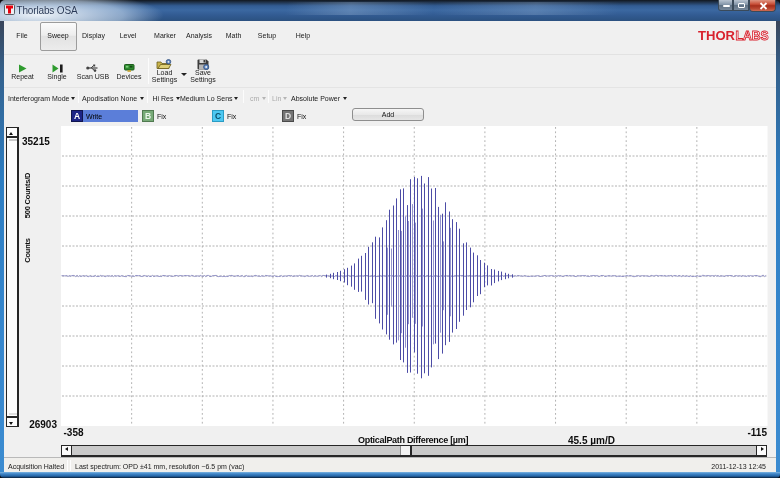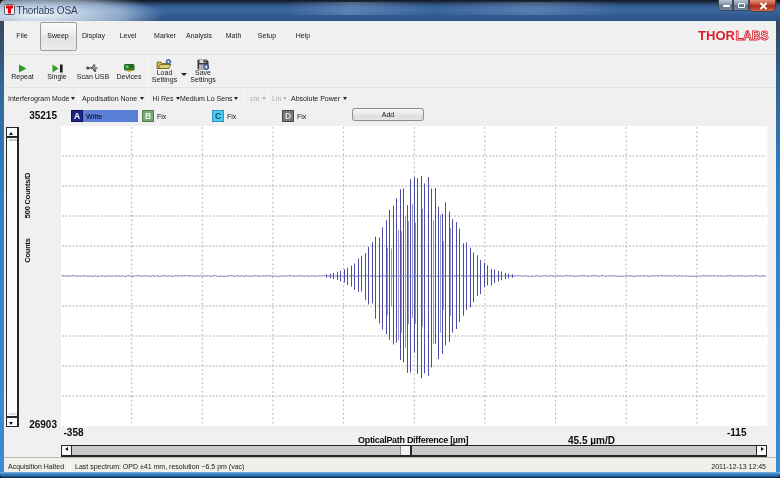--- a/index.html
+++ b/index.html
@@ -213,40 +213,40 @@
       <line x1="1" y1="180" x2="705.5" y2="180" class="gh"></line>
       <line x1="1" y1="210" x2="705.5" y2="210" class="gh"></line>
       <line x1="1" y1="240" x2="705.5" y2="240" class="gh"></line>
       <line x1="1" y1="270" x2="705.5" y2="270" class="gh"></line>
     </g>
 <polyline points="0.5,149.7 1.8,149.7 3.1,149.9 4.4,149.8 5.7,149.6 7.0,150.5 8.3,149.7 9.6,150.2 10.9,149.7 12.2,149.4 13.5,149.7 14.8,150.6 16.1,149.4 17.4,150.6 18.7,149.7 20.0,150.5 21.3,149.9 22.6,149.7 23.9,150.3 25.2,149.5 26.5,150.5 27.8,150.6 29.1,149.6 30.4,150.5 31.7,150.3 33.0,150.4 34.3,149.4 35.6,150.5 36.9,150.3 38.2,150.4 39.5,149.4 40.8,150.2 42.1,149.7 43.4,150.4 44.7,150.6 46.0,149.7 47.3,150.1 48.6,149.9 49.9,150.3 51.2,149.6 52.5,150.6 53.8,149.6 55.1,150.2 56.4,149.8 57.7,149.9 59.0,150.6 60.3,149.7 61.6,149.9 62.9,150.4 64.2,150.6 65.5,150.6 66.8,149.4 68.1,149.7 69.4,149.9 70.7,150.2 72.0,150.0 73.3,150.5 74.6,149.5 75.9,149.5 77.2,149.8 78.5,149.5 79.8,150.2 81.1,150.6 82.4,149.8 83.7,149.5 85.0,150.1 86.3,150.5 87.6,149.7 88.9,150.6 90.2,150.4 91.5,149.4 92.8,150.5 94.1,150.1 95.4,149.9 96.7,149.9 98.0,150.5 99.3,150.3 100.6,150.5 101.9,149.4 103.2,149.6 104.5,149.7 105.8,150.2 107.1,150.2 108.4,149.6 109.7,150.0 111.0,150.3 112.3,150.4 113.6,149.7 114.9,149.5 116.2,149.7 117.5,150.2 118.8,149.5 120.1,149.7 121.4,150.0 122.7,149.9 124.0,149.5 125.3,149.6 126.6,149.6 127.9,149.8 129.2,150.3 130.5,149.4 131.8,149.6 133.1,150.4 134.4,150.2 135.7,150.0 137.0,149.9 138.3,150.3 139.6,149.4 140.9,150.2 142.2,150.3 143.5,149.5 144.8,150.6 146.1,149.5 147.4,149.4 148.7,150.4 150.0,150.6 151.3,149.8 152.6,149.6 153.9,149.5 155.2,149.4 156.5,150.5 157.8,150.6 159.1,150.2 160.4,150.2 161.7,150.6 163.0,150.1 164.3,150.6 165.6,150.4 166.9,150.5 168.2,149.6 169.5,149.7 170.8,149.4 172.1,150.0 173.4,150.4 174.7,150.1 176.0,149.8 177.3,149.6 178.6,150.4 179.9,150.1 181.2,149.5 182.5,150.6 183.8,150.6 185.1,149.4 186.4,150.2 187.7,150.3 189.0,150.2 190.3,150.1 191.6,150.6 192.9,149.9 194.2,149.4 195.5,149.6 196.8,150.2 198.1,150.0 199.4,150.5 200.7,149.8 202.0,150.0 203.3,150.4 204.6,149.4 205.9,149.6 207.2,149.9 208.5,150.0 209.8,149.8 211.1,150.4 212.4,150.3 213.7,149.5 215.0,150.5 216.3,150.6 217.6,150.5 218.9,150.4 220.2,149.5 221.5,150.6 222.8,150.3 224.1,149.8 225.4,150.3 226.7,149.9 228.0,149.5 229.3,149.9 230.6,149.6 231.9,150.5 233.2,150.0 234.5,150.0 235.8,149.9 237.1,150.2 238.4,149.4 239.7,149.8 241.0,150.0 242.3,150.1 243.6,150.6 244.9,150.1 246.2,149.5 247.5,150.2 248.8,150.3 250.1,150.0 251.4,149.5 252.7,150.6 254.0,149.6 255.3,150.2 256.6,150.3 257.9,149.8 259.2,149.5 260.5,150.6 261.8,149.4 263.1,149.5 264.4,149.7 265.7,150.1 267.0,149.7 268.3,150.3 269.6,149.8 270.9,150.2 272.2,149.7 273.5,150.5 274.8,149.5 276.1,149.9 277.4,150.2 278.7,150.5 280.0,149.7 281.3,150.2 282.6,150.1 283.9,150.1 285.2,150.1 286.5,149.6 287.8,149.6 289.1,150.3 290.4,150.3 291.7,149.6 293.0,149.7 294.3,150.5 295.6,150.4 296.9,150.3 298.2,150.0 299.5,149.9 300.8,149.6 302.1,150.3 303.4,149.6 304.7,149.5 306.0,149.6 307.3,149.8 308.6,150.3 309.9,150.2 311.2,149.6 312.5,150.3 313.8,149.8 315.1,150.4 316.4,150.5 317.7,150.3 319.0,149.5 320.3,150.2 321.6,150.4 322.9,149.7 324.2,150.2 325.5,149.9 326.8,150.2 328.1,149.6 329.4,149.7 330.7,149.9 332.0,149.9 333.3,150.3 334.6,149.8 335.9,150.3 337.2,149.8 338.5,149.9 339.8,149.9 341.1,150.2 342.4,150.1 343.7,150.3 345.0,149.6 346.3,150.3 347.6,150.2 348.9,150.0 350.2,150.1 351.5,150.3 352.8,150.0 354.1,149.7 355.4,149.7 356.7,150.2 358.0,150.4 359.3,150.0 360.6,150.2 361.9,150.0 363.2,149.6 364.5,150.4 365.8,149.9 367.1,149.7 368.4,150.4 369.7,149.9 371.0,150.3 372.3,150.3 373.6,150.0 374.9,149.5 376.2,150.4 377.5,150.1 378.8,150.3 380.1,149.6 381.4,150.4 382.7,150.3 384.0,150.1 385.3,149.9 386.6,150.1 387.9,150.1 389.2,150.0 390.5,150.2 391.8,150.5 393.1,150.0 394.4,149.8 395.7,149.8 397.0,149.9 398.3,150.0 399.6,149.6 400.9,149.7 402.2,149.5 403.5,150.3 404.8,150.4 406.1,149.9 407.4,150.0 408.7,149.6 410.0,150.0 411.3,150.1 412.6,149.6 413.9,150.2 415.2,149.6 416.5,149.5 417.8,150.2 419.1,149.9 420.4,150.3 421.7,150.3 423.0,149.6 424.3,149.8 425.6,149.5 426.9,150.5 428.2,149.7 429.5,150.1 430.8,150.5 432.1,150.4 433.4,149.7 434.7,150.0 436.0,150.2 437.3,149.8 438.6,150.3 439.9,149.9 441.2,149.5 442.5,150.3 443.8,149.8 445.1,149.8 446.4,149.5 447.7,149.6 449.0,150.0 450.3,149.6 451.6,150.5 452.9,150.1 454.2,149.8 455.5,150.2 456.8,149.5 458.1,149.7 459.4,150.0 460.7,150.0 462.0,150.4 463.3,149.6 464.6,149.9 465.9,150.2 467.2,150.5 468.5,150.5 469.8,150.1 471.1,150.3 472.4,150.1 473.7,150.3 475.0,150.0 476.3,149.7 477.6,149.8 478.9,150.5 480.2,150.4 481.5,150.2 482.8,149.7 484.1,149.4 485.4,150.2 486.7,149.9 488.0,150.1 489.3,149.7 490.6,149.6 491.9,149.9 493.2,150.4 494.5,149.6 495.8,150.4 497.1,149.6 498.4,149.9 499.7,149.6 501.0,150.3 502.3,150.6 503.6,149.8 504.9,149.6 506.2,149.4 507.5,150.0 508.8,149.5 510.1,150.0 511.4,149.8 512.7,149.7 514.0,150.4 515.3,150.6 516.6,149.7 517.9,149.9 519.2,149.9 520.5,149.7 521.8,149.6 523.1,149.8 524.4,149.5 525.7,150.2 527.0,150.1 528.3,150.5 529.6,149.9 530.9,149.9 532.2,149.5 533.5,149.6 534.8,150.0 536.1,149.5 537.4,150.5 538.7,150.5 540.0,149.6 541.3,149.5 542.6,149.5 543.9,150.5 545.2,150.3 546.5,149.9 547.8,149.7 549.1,149.9 550.4,150.2 551.7,149.7 553.0,149.8 554.3,149.7 555.6,150.6 556.9,150.1 558.2,150.3 559.5,150.1 560.8,150.4 562.1,150.5 563.4,150.1 564.7,150.0 566.0,149.6 567.3,150.0 568.6,149.7 569.9,149.6 571.2,150.2 572.5,150.6 573.8,150.6 575.1,150.1 576.4,149.8 577.7,149.7 579.0,150.4 580.3,149.8 581.6,149.7 582.9,150.0 584.2,149.9 585.5,149.9 586.8,150.0 588.1,150.5 589.4,150.0 590.7,149.4 592.0,150.0 593.3,150.1 594.6,149.4 595.9,149.4 597.2,150.2 598.5,149.7 599.8,149.6 601.1,149.7 602.4,150.0 603.7,149.5 605.0,150.2 606.3,150.0 607.6,149.7 608.9,149.9 610.2,149.4 611.5,150.6 612.8,149.6 614.1,149.6 615.4,149.9 616.7,150.3 618.0,149.5 619.3,149.9 620.6,150.6 621.9,149.5 623.2,150.1 624.5,150.3 625.8,149.7 627.1,150.3 628.4,150.6 629.7,149.7 631.0,150.6 632.3,150.5 633.6,150.3 634.9,150.4 636.2,149.6 637.5,150.2 638.8,150.4 640.1,150.4 641.4,149.4 642.7,149.4 644.0,150.0 645.3,149.9 646.6,149.5 647.9,149.7 649.2,150.1 650.5,149.7 651.8,149.7 653.1,150.3 654.4,149.4 655.7,150.1 657.0,149.6 658.3,150.4 659.6,149.9 660.9,149.9 662.2,150.1 663.5,150.5 664.8,149.7 666.1,149.7 667.4,149.7 668.7,149.5 670.0,149.6 671.3,149.9 672.6,150.6 673.9,150.0 675.2,149.6 676.5,150.0 677.8,150.0 679.1,149.7 680.4,150.5 681.7,149.6 683.0,150.0 684.3,150.1 685.6,150.5 686.9,149.7 688.2,150.2 689.5,149.6 690.8,150.0 692.1,150.3 693.4,149.6 694.7,149.5 696.0,149.6 697.3,150.1 698.6,150.6 699.9,150.6 701.2,149.5 702.5,149.4 703.8,150.6 705.1,149.4" fill="none" stroke="#7a7abe" stroke-width="0.8"></polyline>
 <path d="M326.50 121.6L326.50 188.8M330.50 122.5L330.50 180.5M337.50 104.0L337.50 214.4M340.50 104.9L340.50 207.2M344.50 90.3L344.50 221.7M347.50 95.0L347.50 198.2M351.50 78.1L351.50 191.8M354.50 96.6L354.50 197.8M361.50 82.6L361.50 200.5M372.50 94.5L372.50 218.3M379.50 88.8L379.50 206.7M382.50 115.4L382.50 184.2M389.50 101.8L389.50 190.3" fill="none" stroke="#9494cd" stroke-width="1"></path>
 <path d="M265.50 148.6L265.50 151.6M269.50 147.8L269.50 152.2M272.50 146.8L272.50 153.2M276.50 146.0L276.50 154.0M279.50 144.8L279.50 155.2M283.50 143.2L283.50 156.5M286.50 141.8L286.50 159.2M290.50 139.6L290.50 160.7M293.50 137.4L293.50 163.8M297.50 132.6L297.50 165.9M300.50 129.8L300.50 165.6M304.50 127.0L304.50 173.9M307.50 120.8L307.50 178.5M311.50 116.3L311.50 177.2M314.50 110.7L314.50 192.8M318.50 111.4L318.50 197.4M321.50 101.4L321.50 203.5M325.50 94.2L325.50 208.4M328.50 83.7L328.50 213.7M332.50 79.5L332.50 218.4M335.50 72.4L335.50 216.6M339.50 63.3L339.50 234.0M342.50 62.4L342.50 236.4M346.50 79.1L346.50 246.9M349.50 53.2L349.50 246.5M353.50 51.0L353.50 226.3M356.50 52.3L356.50 247.7M360.50 49.9L360.50 252.3M363.50 57.5L363.50 247.3M367.50 51.1L367.50 249.8M370.50 62.5L370.50 241.4M374.50 62.0L374.50 217.6M377.50 80.9L377.50 233.1M381.50 87.7L381.50 227.6M384.50 76.3L384.50 219.2M388.50 85.5L388.50 215.9M391.50 93.2L391.50 206.6M395.50 96.1L395.50 203.0M398.50 102.7L398.50 195.8M402.50 117.3L402.50 189.7M405.50 116.4L405.50 184.0M409.50 121.6L409.50 181.3M412.50 126.6L412.50 176.3M416.50 129.3L416.50 170.0M419.50 134.0L419.50 168.2M423.50 136.7L423.50 161.2M426.50 139.4L426.50 159.4M430.50 143.0L430.50 159.5M433.50 143.5L433.50 157.1M437.50 144.9L437.50 155.4M440.50 145.6L440.50 154.1M444.50 146.8L444.50 153.2M447.50 147.8L447.50 152.3M451.50 148.3L451.50 151.7" fill="none" stroke="#4c4ca6" stroke-width="1"></path>
 </svg>
 
-<div class="abs ylab" style="left:22px;top:110px;width:35px;text-align:right">35215</div>
+<div class="abs ylab" style="left:22px;top:136px;width:35px;text-align:left">35215</div>
 <div class="abs ylab" style="left:22px;top:418.5px;width:35px;text-align:right">26903</div>
 <div class="abs rot" style="left:-21px;top:191px;width:96px;text-align:center">500 Counts/D</div>
 <div class="abs rot" style="left:3px;top:246px;width:48px;text-align:center">Counts</div>
 
 <div class="abs" id="vsb">
   <div class="btn bu">
       <i class="tri-u"></i>
     </div>
   <div class="btn bd">
       <i class="tri-d"></i>
     </div>
 </div>
 <div class="abs" id="vgrip"></div>
 <div class="abs" id="vgrip2"></div>
 
 <div class="abs xlab" style="left:63.5px;top:427px">-358</div>
 <div class="abs xlab" style="left:358px;top:435px;font-size:9px;letter-spacing:-0.3px">OpticalPath Difference [µm]</div>
 <div class="abs xlab" style="left:568px;top:435px">45.5 µm/D</div>
-<div class="abs xlab" style="left:727px;top:427px;width:40px;text-align:left">-115</div>
+<div class="abs xlab" style="left:727px;top:427px;width:40px;text-align:right">-115</div>
 
 <div class="abs" id="hsb">
   <div class="btn bl">
       <i class="tri-l"></i>
     </div>
   <div class="btn br">
       <i class="tri-r"></i>
     </div>
   <div id="hthumb"></div>
 </div>

